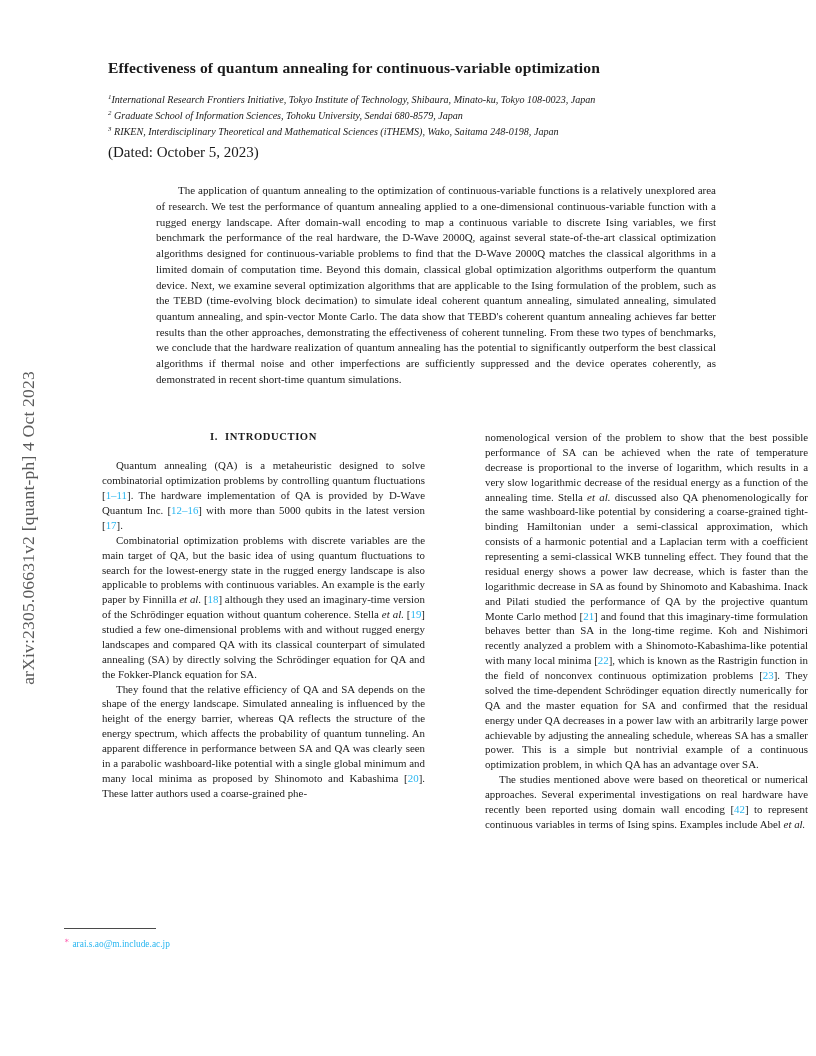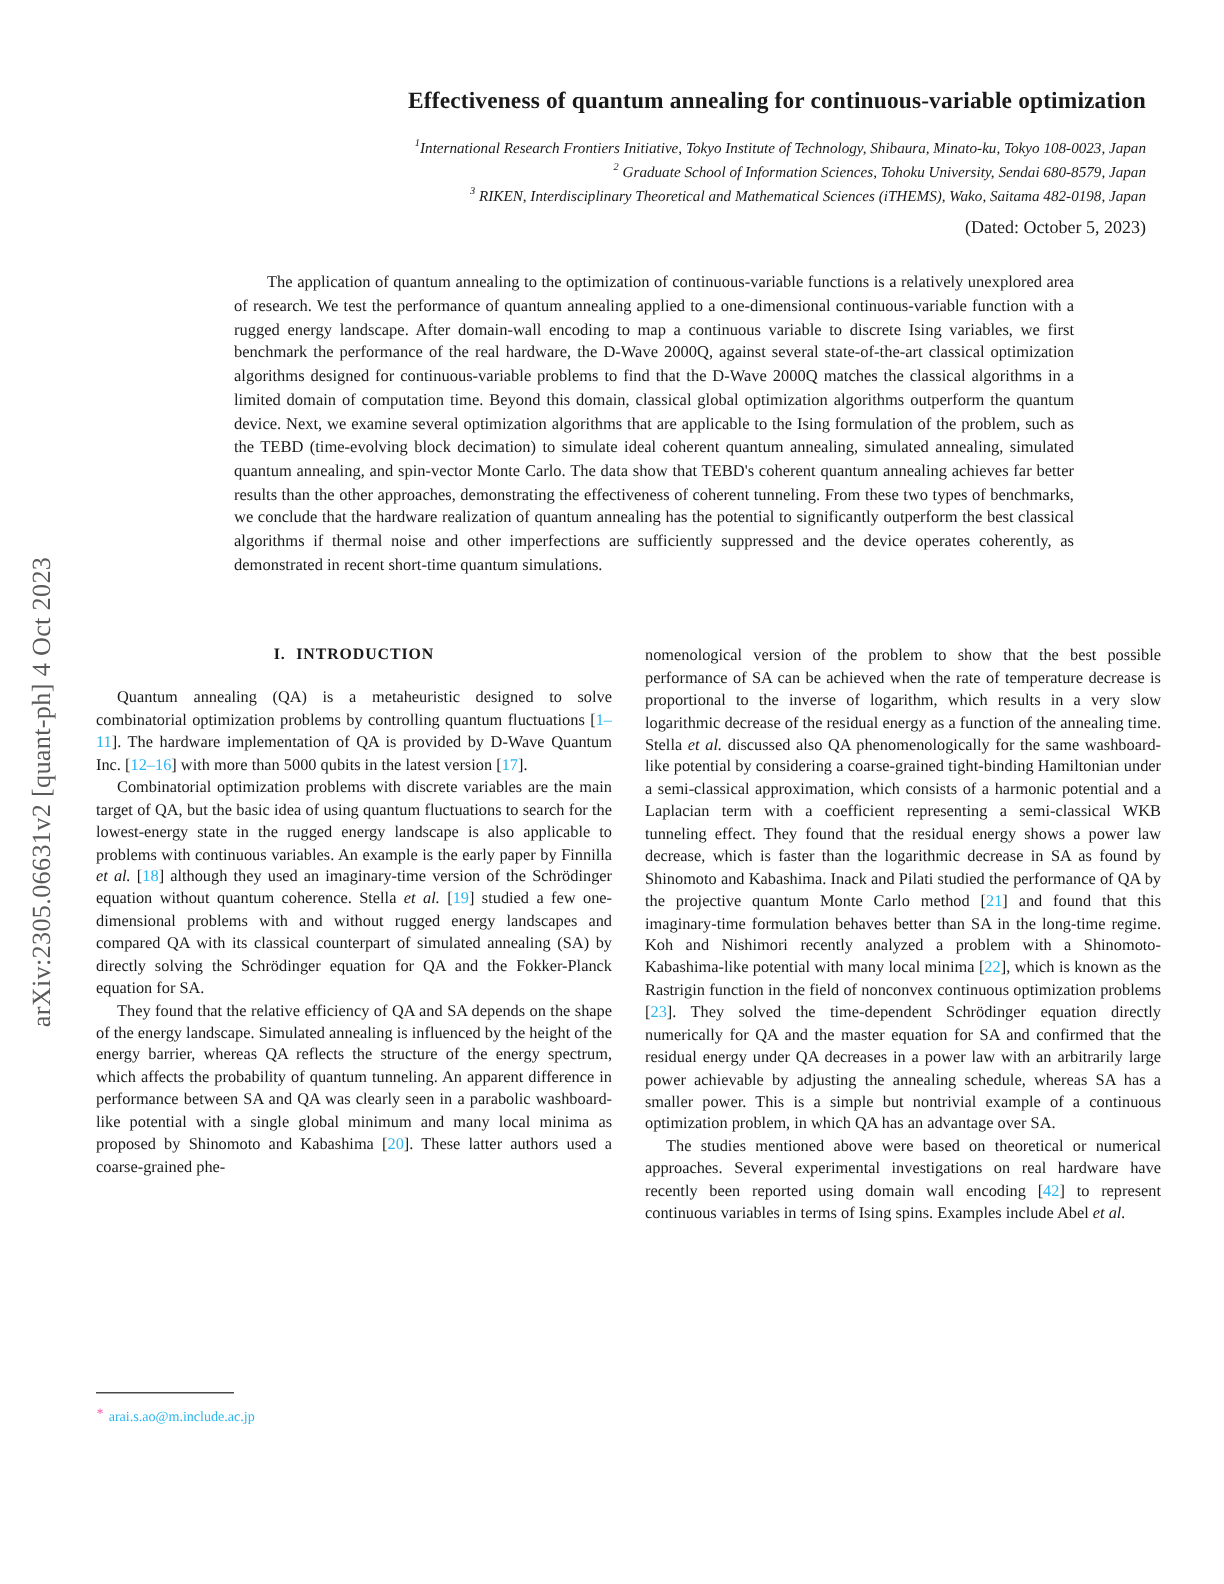--- a/index.html
+++ b/index.html
@@ -45,42 +45,42 @@
     top: 0;
     width: 760px;
     height: 1056px;
     padding: 0;
   }
 
   .title-block {
     margin: 0 auto;
     padding-top: 58px;
     width: 656px;
-    text-align: right;
+    text-align: left;
   }
   #paper-title {
     font-size: 15.6px;
     font-weight: bold;
     line-height: 1.3;
     letter-spacing: 0.1px;
     margin: 0 0 14px 0;
   }
   #author-line {
     font-size: 12.2px;
     margin: 0 0 6px 0;
     line-height: 1.45;
   }
   .affil {
     font-size: 10.1px;
     font-style: italic;
     line-height: 1.55;
     margin: 0;
   }
   #dated-line {
-    font-size: 12px;
+    font-size: 15px;
     margin-top: 5px;
   }
   sup {
     font-size: 0.68em;
     vertical-align: super;
     line-height: 0;
   }
   .star-marker {
     color: #ff4da6;
     font-size: 0.78em;
@@ -110,20 +110,21 @@
     gap: 22px;
     padding: 0 8px;
     box-sizing: border-box;
   }
   .col {
     width: 344px;
     font-size: 10.9px;
     line-height: 1.365;
     text-align: justify;
     text-justify: inter-word;
+    margin-left: 38px;
   }
   #section-heading {
     text-align: center;
     font-size: 10.6px;
     font-weight: bold;
     letter-spacing: 0.6px;
     margin: 0 0 14px 0;
   }
   .sec-num { margin-right: 7px; }
   .col p {
@@ -173,21 +174,21 @@
     <h1 id="paper-title">Effectiveness of quantum annealing for continuous-variable optimization</h1>
 
 
     <p class="affil">
       <sup>1</sup><span>International Research Frontiers Initiative, Tokyo Institute of Technology, Shibaura, Minato-ku, Tokyo 108-0023, Japan</span>
     </p>
     <p class="affil">
       <sup>2</sup>&nbsp;<span>Graduate School of Information Sciences, Tohoku University, Sendai 680-8579, Japan</span>
     </p>
     <p class="affil">
-      <sup>3</sup>&nbsp;<span>RIKEN, Interdisciplinary Theoretical and Mathematical Sciences (iTHEMS), Wako, Saitama 482-0198, Japan</span>
+      <sup>3</sup>&nbsp;<span>RIKEN, Interdisciplinary Theoretical and Mathematical Sciences (iTHEMS), Wako, Saitama 248-0198, Japan</span>
     </p>
 
     <div id="dated-line">(Dated: October 5, 2023)</div>
   </div>
 
   <div id="abstract">The application of quantum annealing to the optimization of continuous-variable functions is a relatively unexplored area of research. We test the performance of quantum annealing applied to a one-dimensional continuous-variable function with a rugged energy landscape. After domain-wall encoding to map a continuous variable to discrete Ising variables, we first benchmark the performance of the real hardware, the D-Wave 2000Q, against several state-of-the-art classical optimization algorithms designed for continuous-variable problems to find that the D-Wave 2000Q matches the classical algorithms in a limited domain of computation time. Beyond this domain, classical global optimization algorithms outperform the quantum device. Next, we examine several optimization algorithms that are applicable to the Ising formulation of the problem, such as the TEBD (time-evolving block decimation) to simulate ideal coherent quantum annealing, simulated annealing, simulated quantum annealing, and spin-vector Monte Carlo. The data show that TEBD's coherent quantum annealing achieves far better results than the other approaches, demonstrating the effectiveness of coherent tunneling. From these two types of benchmarks, we conclude that the hardware realization of quantum annealing has the potential to significantly outperform the best classical algorithms if thermal noise and other imperfections are sufficiently suppressed and the device operates coherently, as demonstrated in recent short-time quantum simulations.</div>
 
   <div id="columns">
 
     <div class="col">

